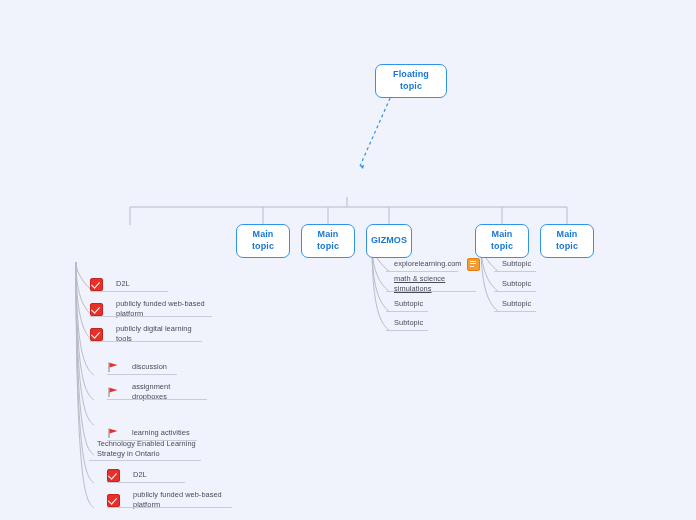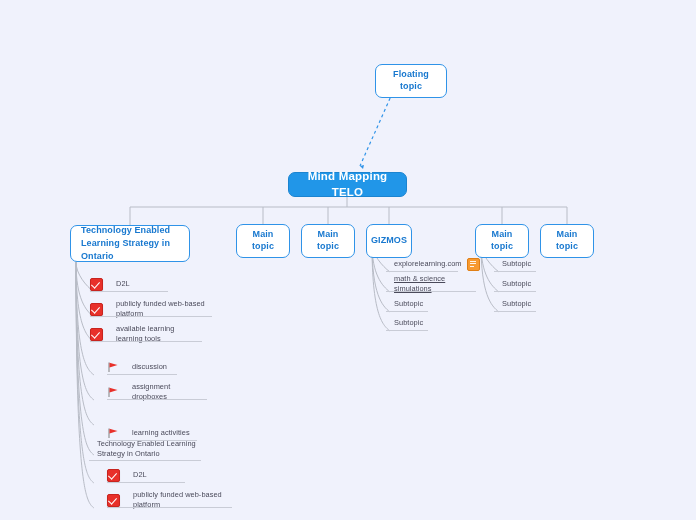--- a/index.html
+++ b/index.html
@@ -125,26 +125,23 @@
       <path d="M 76 262 C 76 465 86 477 94 483" fill="none" stroke="#b8bcc6" stroke-width="1"></path>
       <path d="M 76 262 C 76 490 86 502 94 508" fill="none" stroke="#b8bcc6" stroke-width="1"></path>
       <path d="M 372 244 C 372 254 382 266 390 272" fill="none" stroke="#b8bcc6" stroke-width="1"></path>
       <path d="M 372 244 C 372 274 382 286 390 292" fill="none" stroke="#b8bcc6" stroke-width="1"></path>
       <path d="M 372 244 C 372 294 382 306 390 312" fill="none" stroke="#b8bcc6" stroke-width="1"></path>
       <path d="M 372 244 C 372 313 382 325 390 331" fill="none" stroke="#b8bcc6" stroke-width="1"></path>
       <path d="M 481 244 C 481 254 491 266 499 272" fill="none" stroke="#b8bcc6" stroke-width="1"></path>
       <path d="M 481 244 C 481 274 491 286 499 292" fill="none" stroke="#b8bcc6" stroke-width="1"></path>
       <path d="M 481 244 C 481 294 491 306 499 312" fill="none" stroke="#b8bcc6" stroke-width="1"></path>
     </svg>
-<div class="node topic multiline" style="left: 70px; top: 225px; width: 120px; height: 37px;">Technology Enabled
-Learning Strategy in
-Ontario</div>
     <div class="sub" style="left: 90px; top: 278px; width: 78px; height: 14px;"><span class="ic check"></span><span class="txt">D2L</span><div class="rule" style="width: 78px;"></div></div>
     <div class="sub" style="left: 90px; top: 303px; width: 122px; height: 14px;"><span class="ic check"></span><span class="txt">publicly funded web-based platform</span><div class="rule" style="width: 122px;"></div></div>
-    <div class="sub" style="left: 90px; top: 328px; width: 112px; height: 14px;"><span class="ic check"></span><span class="txt">available learning learning tools</span><div class="rule" style="width: 112px;"></div></div>
+    <div class="sub" style="left: 90px; top: 328px; width: 112px; height: 14px;"><span class="ic check"></span><span class="txt">publicly digital learning tools</span><div class="rule" style="width: 112px;"></div></div>
     <div class="sub" style="left: 107px; top: 361px; width: 70px; height: 14px;"><span class="ic flag"><svg width="12" height="12" viewBox="0 0 12 12">
           <path d="M2 1.5 L2 11" stroke="#8a8a8a" stroke-width="1.1"></path>
           <path d="M2.5 1.8 L10.5 3.9 L2.5 6.4 Z" fill="#e8302a"></path>
         </svg></span><span class="txt">discussion</span><div class="rule" style="width: 70px;"></div></div>
     <div class="sub" style="left: 107px; top: 386px; width: 100px; height: 14px; justify-content: flex-end;"><span class="ic flag"><svg width="12" height="12" viewBox="0 0 12 12">
           <path d="M2 1.5 L2 11" stroke="#8a8a8a" stroke-width="1.1"></path>
           <path d="M2.5 1.8 L10.5 3.9 L2.5 6.4 Z" fill="#e8302a"></path>
         </svg></span><span class="txt">assignment dropboxes</span><div class="rule" style="width: 100px;"></div></div>
     <div class="sub" style="left: 107px; top: 427px; width: 90px; height: 14px;"><span class="ic flag"><svg width="12" height="12" viewBox="0 0 12 12">
           <path d="M2 1.5 L2 11" stroke="#8a8a8a" stroke-width="1.1"></path>
@@ -159,15 +156,14 @@
     <div class="node topic" style="left: 366px; top: 224px; width: 46px; height: 20px;">GIZMOS</div>
     <div class="sub" style="left: 386px; top: 258px; width: 72px; height: 14px;"><span class="txt">explorelearning.com</span><span class="ic orange"></span><div class="rule" style="width: 72px;"></div></div>
     <div class="sub" style="left: 386px; top: 278px; width: 90px; height: 14px; text-decoration: underline;"><span class="txt">math &amp; science simulations</span><div class="rule" style="width: 90px;"></div></div>
     <div class="sub" style="left: 386px; top: 298px; width: 42px; height: 14px;"><span class="txt">Subtopic</span><div class="rule" style="width: 42px;"></div></div>
     <div class="sub" style="left: 386px; top: 317px; width: 42px; height: 14px;"><span class="txt">Subtopic</span><div class="rule" style="width: 42px;"></div></div>
     <div class="node topic" style="left: 475px; top: 224px; width: 54px; height: 20px;">Main topic</div>
     <div class="sub" style="left: 494px; top: 258px; width: 42px; height: 14px;"><span class="txt">Subtopic</span><div class="rule" style="width: 42px;"></div></div>
     <div class="sub" style="left: 494px; top: 278px; width: 42px; height: 14px;"><span class="txt">Subtopic</span><div class="rule" style="width: 42px;"></div></div>
     <div class="sub" style="left: 494px; top: 298px; width: 42px; height: 14px;"><span class="txt">Subtopic</span><div class="rule" style="width: 42px;"></div></div>
     <div class="node topic" style="left: 540px; top: 224px; width: 54px; height: 20px;">Main topic</div>
-    <div class="node root" style="left: 288px; top: 172px; width: 119px; height: 25px;">Mind Mapping TELO</div>
     <div class="node topic" style="left: 375px; top: 64px; width: 72px; height: 23px;">Floating topic</div>
   </div>
 
 </body></html>

